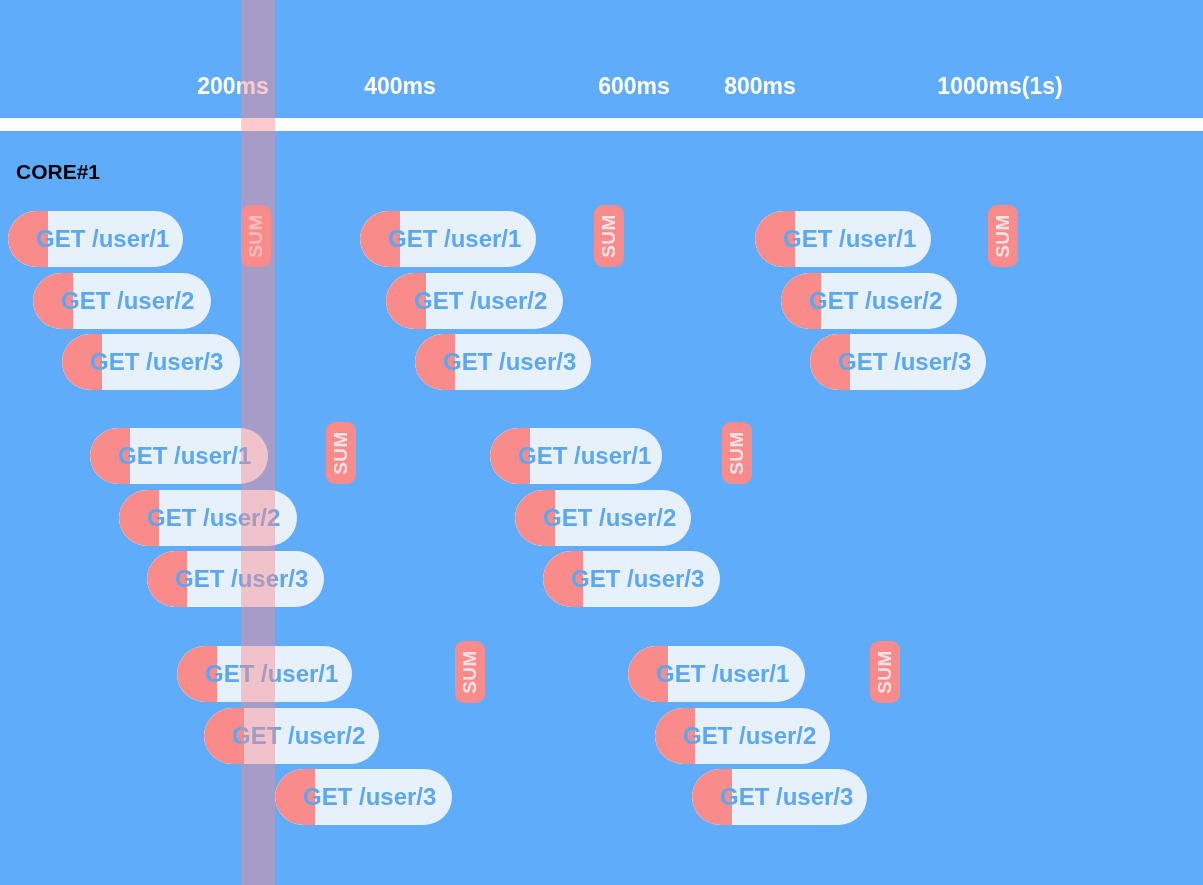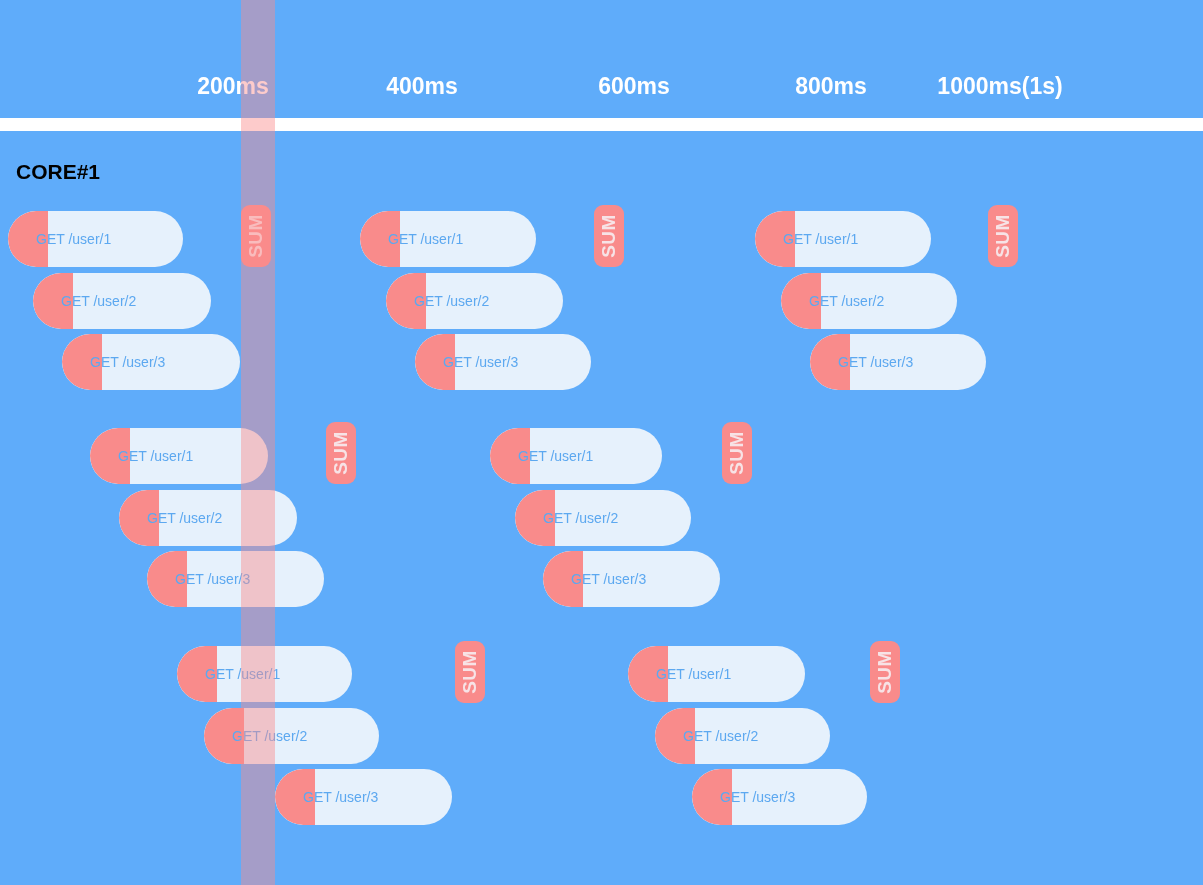--- a/index.html
+++ b/index.html
@@ -84,22 +84,22 @@
     width: 40px;
     height: 56px;
     background: #f98b8b;
     border-top-left-radius: 28px;
     border-bottom-left-radius: 28px;
   }
   .task-pill .pill-label {
     position: relative;
     z-index: 2;
     color: #5ca8f0;
-    font-size: 14px;
-    font-weight: normal;
+    font-size: 24px;
+    font-weight: bold;
     white-space: nowrap;
     margin-left: 28px;
   }
 
   
   .sum-pill {
     position: absolute;
     width: 30px;
     height: 62px;
     border-radius: 9px;
@@ -128,23 +128,23 @@
     z-index: 50;
   }
 </style>
 </head>
 <body>
 
 <div id="stage">
 
   <div id="timeline-header">
     <div class="tick-label" style="left:233px">200ms</div>
-    <div class="tick-label" style="left:422px">400ms</div>
+    <div class="tick-label" style="left:400px">400ms</div>
     <div class="tick-label" style="left:634px">600ms</div>
-    <div class="tick-label" style="left:831px">800ms</div>
+    <div class="tick-label" style="left:760px">800ms</div>
     <div class="tick-label" style="left:1000px">1000ms(1s)</div>
   </div>
 
   <div id="header-divider"></div>
 
   <div id="lane">
     <div id="core-label">CORE#1</div>
     <div id="pill-container">
         <div class="task-pill" style="left: 8px; top: 80px; width: 175px;">
           <div class="pill-cap"></div>

